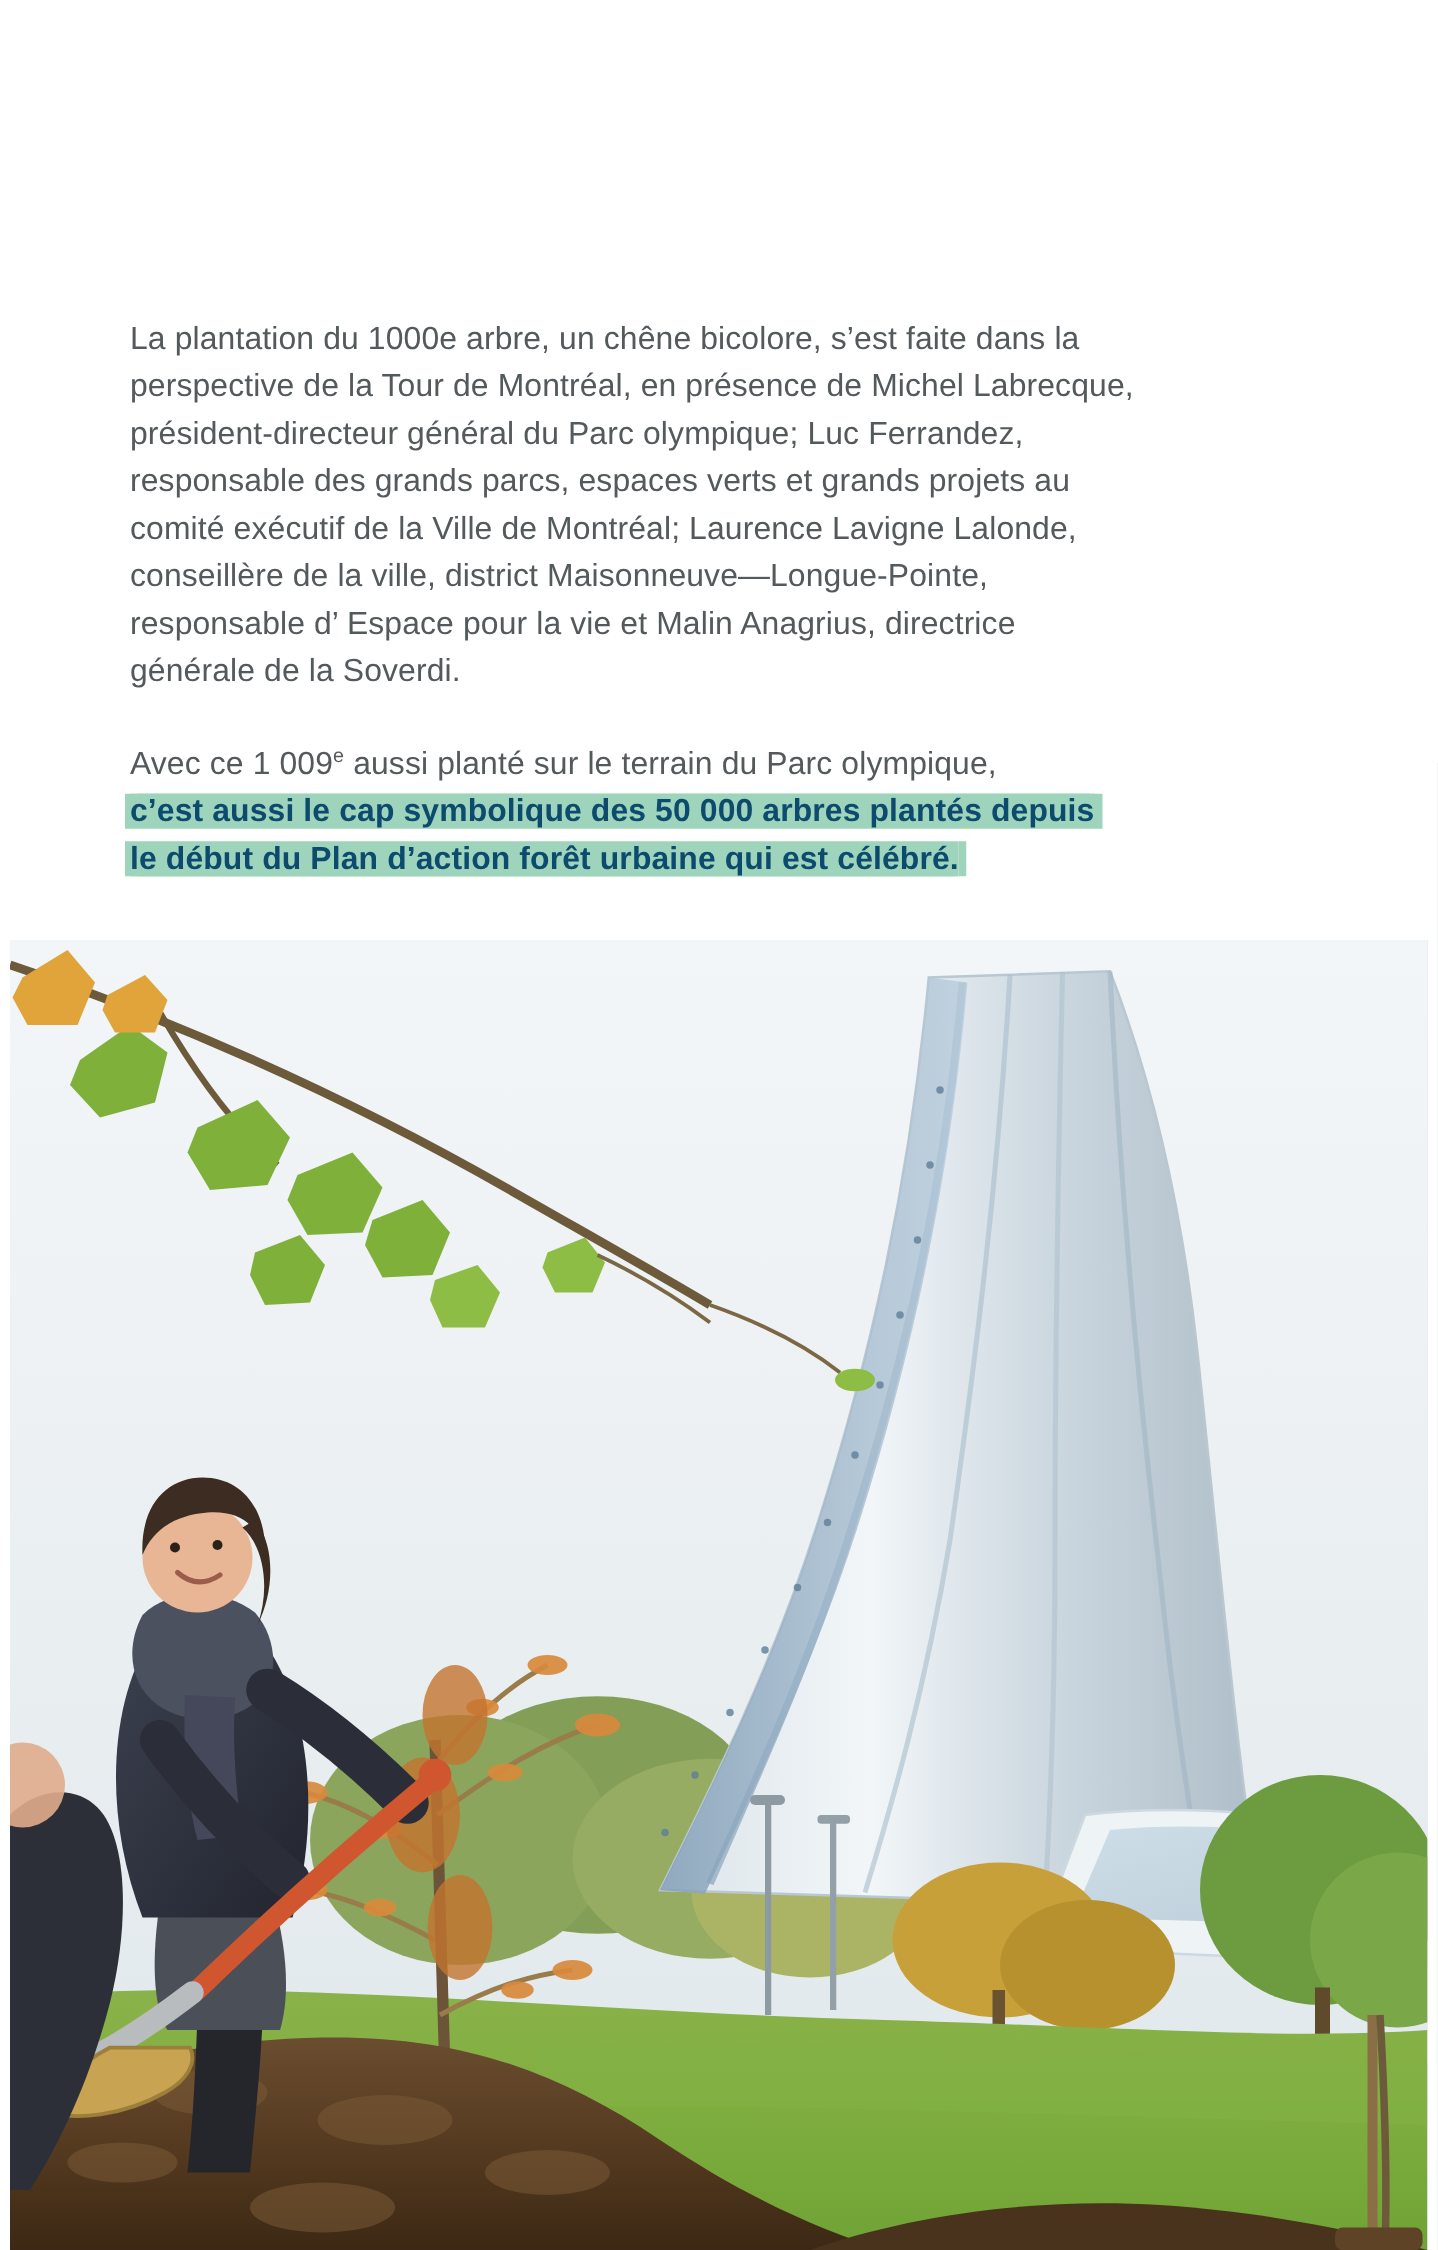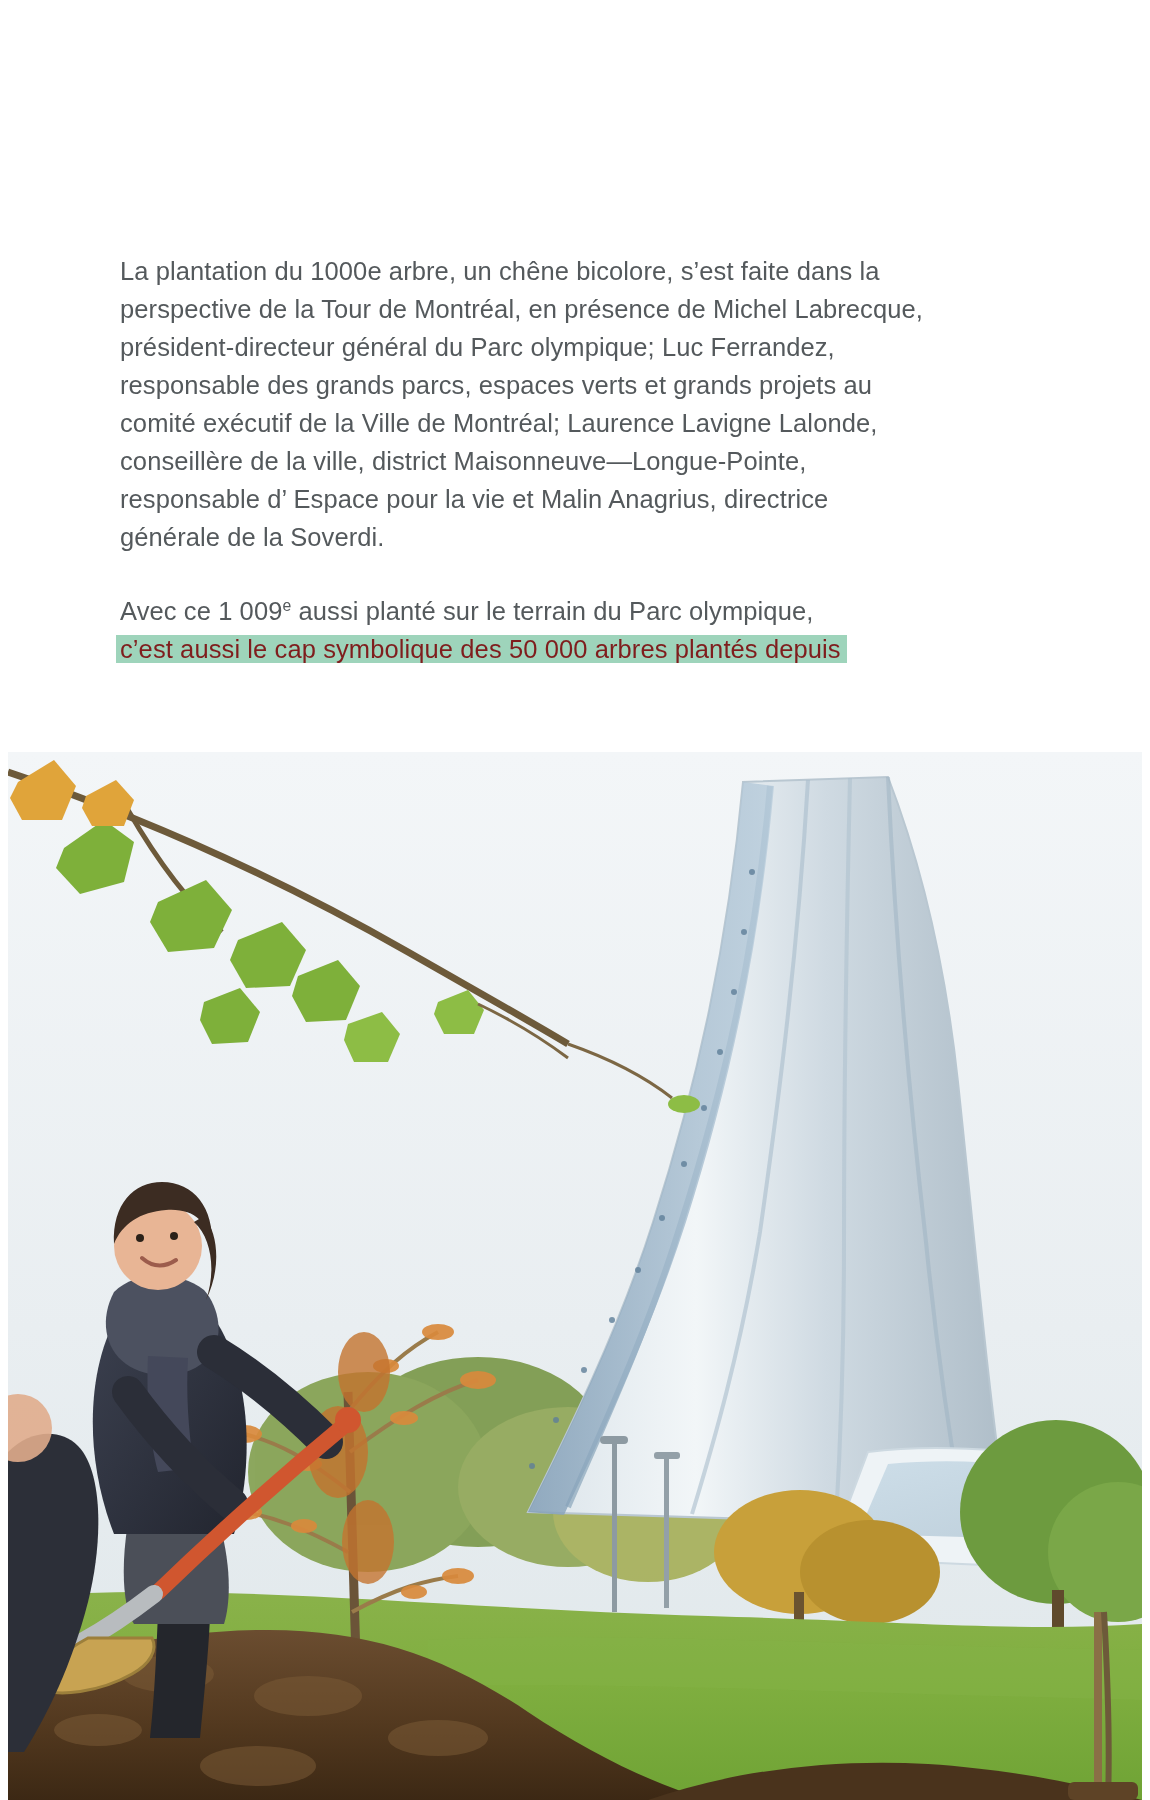--- a/index.html
+++ b/index.html
@@ -11,43 +11,43 @@
     width: 1150px;
     height: 1800px;
     position: relative;
     font-family: "Liberation Sans", sans-serif;
     overflow: hidden;
   }
 
   
   .doc-body {
     position: absolute;
-    left: 120px;
+    left: 104px;
     top: 252px;
     width: 810px;
   }
 
   .para {
     font-size: 25.5px;
     line-height: 38px;
     color: #54595c;
     letter-spacing: 0.1px;
     font-weight: 400;
     margin: 0;
   }
 
   .para-1 { margin-bottom: 36px; }
 
   .para-2 { }
 
   .highlight-line {
     display: inline;
     background: #9ed4bb;
-    color: #7f1d1d;
-    font-weight: 400;
+    color: #0c4a6e;
+    font-weight: 700;
     box-shadow: 6px 0 0 #9ed4bb, -4px 0 0 #9ed4bb;
   }
 
   sup {
     font-size: 0.62em;
     vertical-align: super;
     line-height: 0;
   }
 
   
@@ -65,20 +65,21 @@
 </head>
 <body>
 
 <div class="doc-body">
 
   <p class="para para-1">La plantation du 1000e arbre, un chêne bicolore, s’est faite dans la perspective de la Tour de Montréal, en présence de Michel Labrecque, président-directeur général du Parc olympique; Luc Ferrandez, responsable des grands parcs, espaces verts et grands projets au comité exécutif de la Ville de Montréal; Laurence Lavigne Lalonde, conseillère de la ville, district Maisonneuve—Longue-Pointe, responsable d’ Espace pour la vie et Malin Anagrius, directrice générale de la Soverdi.</p>
 
   <p class="para para-2">
     <span>Avec ce 1 009</span><sup>e</sup><span> aussi planté sur le terrain du Parc olympique,</span><br>
     <span class="highlight-line">c’est aussi le cap symbolique des 50 000 arbres plantés depuis</span><br>
+    <span class="highlight-line">le début du Plan d’action forêt urbaine qui est célébré.</span>
   </p>
 
 </div>
 
 <div class="photo">
   <svg viewBox="0 0 1134 1048" preserveAspectRatio="xMidYMid slice">
     <defs>
       <linearGradient id="sky" x1="0" y1="0" x2="0" y2="1">
         <stop offset="0%" stop-color="#f3f6f8"></stop>
         <stop offset="55%" stop-color="#e9eef1"></stop>

